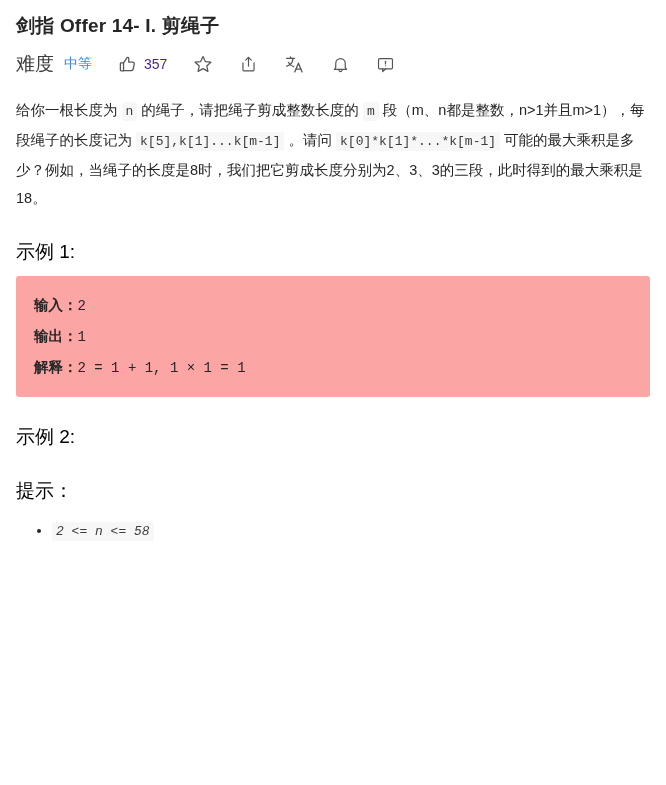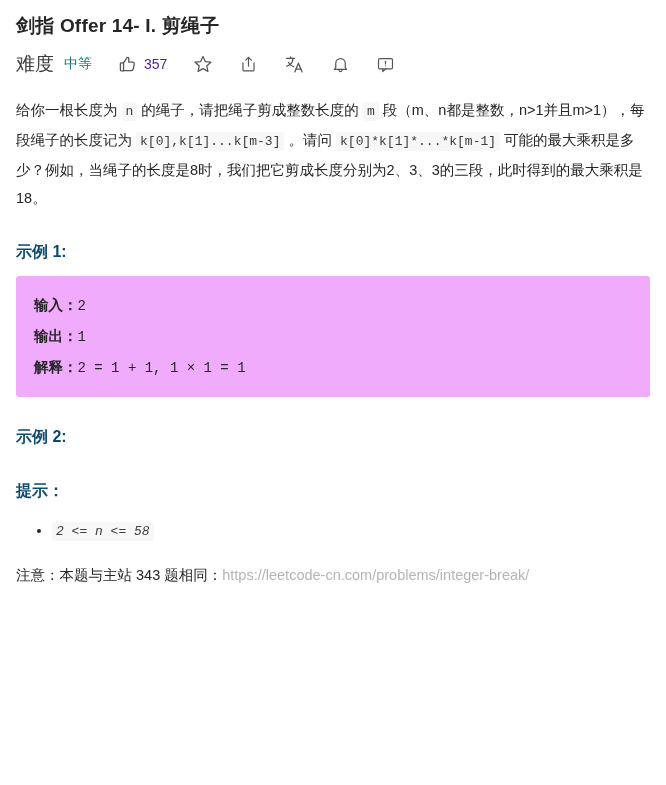--- a/index.html
+++ b/index.html
@@ -33,21 +33,21 @@
     height: 36px;
     margin-bottom: 4px;
   }
   .difficulty-label {
     font-size: 19px;
     color: #3c3c3c;
     margin-right: 10px;
   }
   .difficulty-value {
     font-size: 14px;
-    color: #0f766e;
+    color: #3b82f6;
     margin-right: 26px;
   }
   .icon-group {
     display: flex;
     align-items: center;
   }
   .icon-btn {
     display: flex;
     align-items: center;
     color: #555;
@@ -70,27 +70,27 @@
   }
   code.inline {
     font-family: "Liberation Mono", monospace;
     font-size: 13px;
     background: #f7f7f7;
     color: #3c3c3c;
     padding: 2px 4px;
     border-radius: 3px;
   }
   .section-title {
-    font-size: 16px;
-    font-weight: bold;
-    color: #0c4a6e;
+    font-size: 19px;
+    font-weight: normal;
+    color: #000000;
     margin: 26px 0 10px 0;
   }
   pre.example {
-    background: #f0abfc;
+    background: #fca5a5;
     border-radius: 3px;
     margin: 0;
     padding: 14px 18px;
     font-family: "Liberation Mono", monospace;
     font-size: 14px;
     line-height: 30px;
     color: #262626;
     white-space: pre-wrap;
   }
   pre.example b {
@@ -190,30 +190,29 @@
             <path d="M12 13.6v0.1"></path>
           </svg>
         </span>
       </div>
 
     </div>
   </div>
 
   <div class="content">
 
-    <p><span>给你一根长度为 </span><code class="inline">n</code><span> 的绳子，请把绳子剪成整数长度的 </span><code class="inline">m</code><span> 段（m、n都是整数，n&gt;1并且m&gt;1），每段绳子的长度记为 </span><code class="inline">k[0],k[1]...k[m-3]</code><span> 。请问 </span><code class="inline">k[0]*k[1]*...*k[m-1]</code><span> 可能的最大乘积是多少？例如，当绳子的长度是8时，我们把它剪成长度分别为2、3、3的三段，此时得到的最大乘积是18。</span></p>
+    <p><span>给你一根长度为 </span><code class="inline">n</code><span> 的绳子，请把绳子剪成整数长度的 </span><code class="inline">m</code><span> 段（m、n都是整数，n&gt;1并且m&gt;1），每段绳子的长度记为 </span><code class="inline">k[5],k[1]...k[m-1]</code><span> 。请问 </span><code class="inline">k[0]*k[1]*...*k[m-1]</code><span> 可能的最大乘积是多少？例如，当绳子的长度是8时，我们把它剪成长度分别为2、3、3的三段，此时得到的最大乘积是18。</span></p>
 
     <div class="section-title">示例 1:</div>
     <pre class="example"><b>输入：</b><span>2</span>
 <b>输出：</b><span>1</span>
 <b>解释：</b><span>2 = 1 + 1, 1 × 1 = 1</span></pre>
 
     <div class="section-title">示例 2:</div>
 
     <div class="section-title">提示：</div>
     <ul class="hints">
       <li><code class="inline">2 &lt;= n &lt;= 58</code></li>
     </ul>
 
-    <p class="note"><span>注意：本题与主站 343 题相同：</span><a href="#">https://leetcode-cn.com/problems/integer-break/</a></p>
 
   </div>
 </div>
 
 </body></html>

